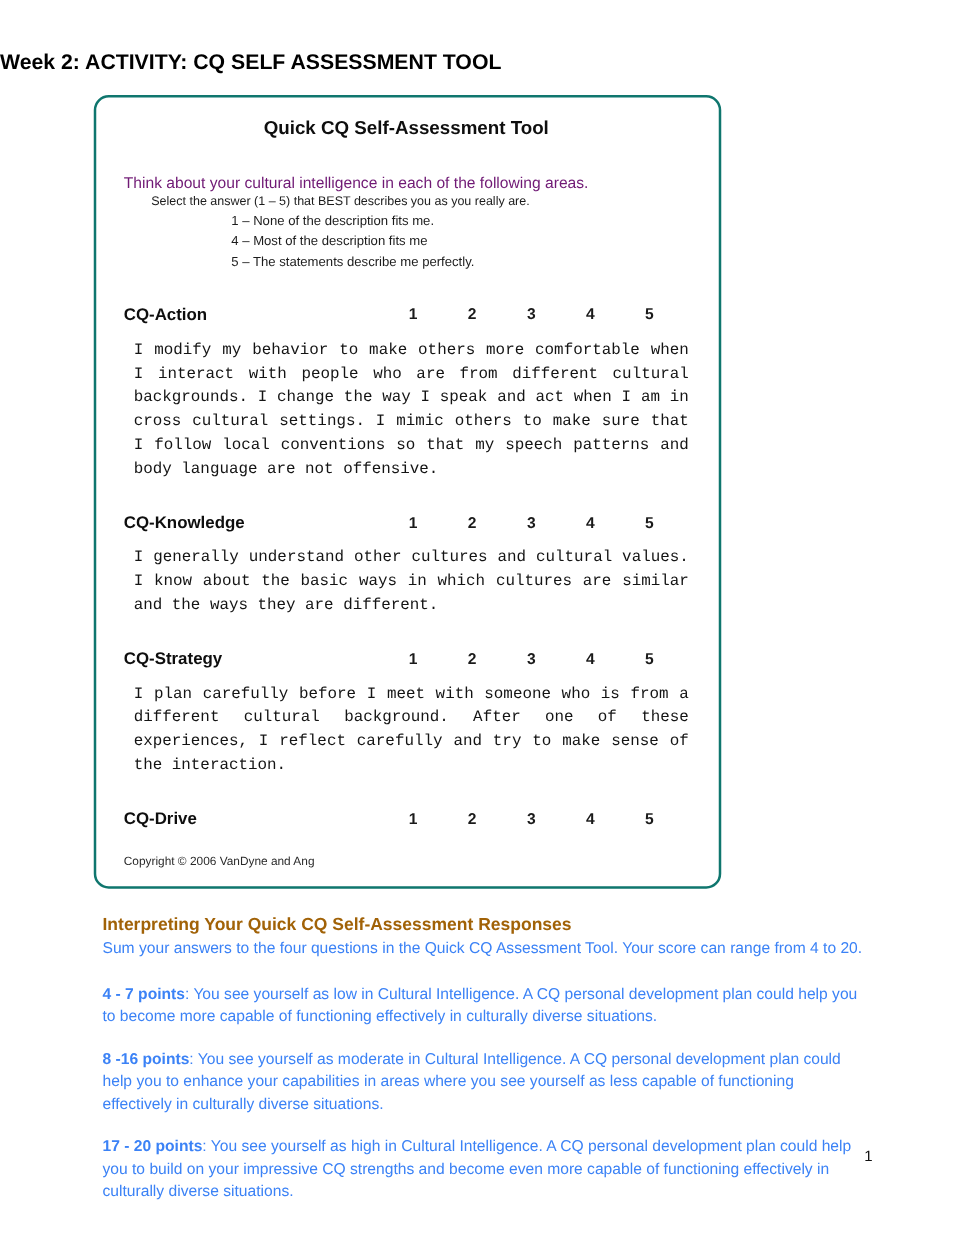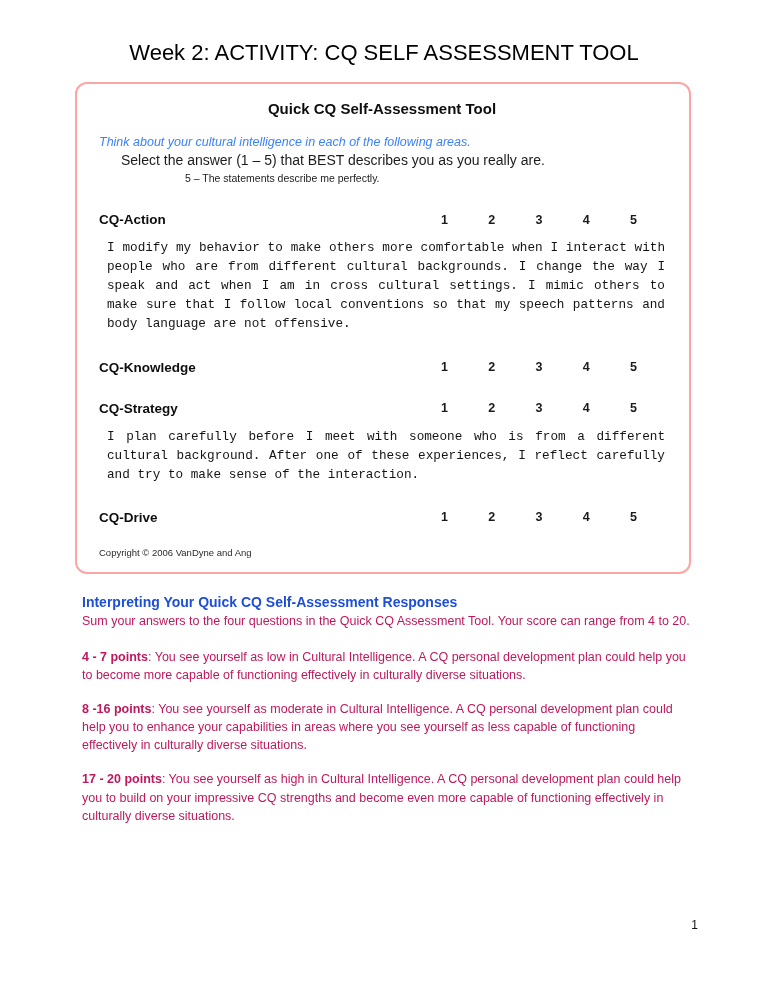--- a/index.html
+++ b/index.html
@@ -13,48 +13,47 @@
   }
   .page {
     position: relative;
     width: 768px;
     height: 994px;
     overflow: hidden;
   }
   .doc-title {
     margin: 0;
     padding-top: 40px;
-    text-align: center;
-    font-size: 22px;
-    font-weight: normal;
+    text-align: left;
+    font-size: 17px;
+    font-weight: bold;
     color: #000;
   }
   .tool-box {
     margin: 16px 0 0 75px;
-    width: 616px;
-    border: 2px solid #fca5a5;
+    width: 502px;
+    border: 2px solid #0f766e;
     border-radius: 12px;
     padding: 16px 24px 14px 22px;
     color: #151515;
   }
   .tool-title {
     text-align: center;
     font-weight: bold;
     font-size: 15px;
     color: #0e0e0e;
   }
   .tool-intro {
-    margin-top: 18px;
+    margin-top: 28px;
     font-size: 12.5px;
-    color: #3b82f6;
-    font-style: italic;
+    color: #701a75;
   }
   .tool-select {
     margin: 3px 0 0 22px;
-    font-size: 14px;
+    font-size: 10px;
     color: #1c1c1c;
   }
   .scale-list {
     margin: 2px 0 0 86px;
     font-size: 10.5px;
     line-height: 1.55;
     color: #1c1c1c;
   }
   .section { margin-top: 26px; }
   .section-head {
@@ -89,27 +88,27 @@
     font-size: 9.5px;
     color: #2a2a2a;
   }
   .interpret {
     margin: 20px 75px 0 82px;
   }
   .interpret-heading {
     margin: 0 0 2px 0;
     font-size: 14px;
     font-weight: bold;
-    color: #1d4ed8;
+    color: #a16207;
   }
   .interpret p {
     margin: 0 0 16px 0;
     font-size: 12.5px;
     line-height: 1.45;
-    color: #be185d;
+    color: #3b82f6;
   }
   .interpret p.first { margin-bottom: 18px; }
   .page-number {
     position: absolute;
     right: 70px;
     top: 918px;
     font-size: 12px;
     color: #111;
   }
 </style>
@@ -121,20 +120,22 @@
   <h1 class="doc-title">Week 2: ACTIVITY: CQ SELF ASSESSMENT TOOL</h1>
 
   <div class="tool-box">
 
     <div class="tool-title">Quick CQ Self-Assessment Tool</div>
 
     <div class="tool-intro">Think about your cultural intelligence in each of the following areas.</div>
     <div class="tool-select">Select the answer (1 – 5) that BEST describes you as you really are.</div>
 
     <div class="scale-list">
+      <div>1 – None of the description fits me.</div>
+      <div>4 – Most of the description fits me</div>
       <div>5 – The statements describe me perfectly.</div>
     </div>
 
     <div class="section">
       <div class="section-head">
         <span class="section-label">CQ-Action</span>
         <span class="nums">
           <span>1</span>
           <span>2</span>
           <span>3</span>
@@ -149,20 +150,21 @@
       <div class="section-head">
         <span class="section-label">CQ-Knowledge</span>
         <span class="nums">
           <span>1</span>
           <span>2</span>
           <span>3</span>
           <span>4</span>
           <span>5</span>
         </span>
       </div>
+      <p class="section-desc">I generally understand other cultures and cultural values.  I know about the basic ways in which cultures are similar and the ways they are different.</p>
     </div>
 
     <div class="section">
       <div class="section-head">
         <span class="section-label">CQ-Strategy</span>
         <span class="nums">
           <span>1</span>
           <span>2</span>
           <span>3</span>
           <span>4</span>

